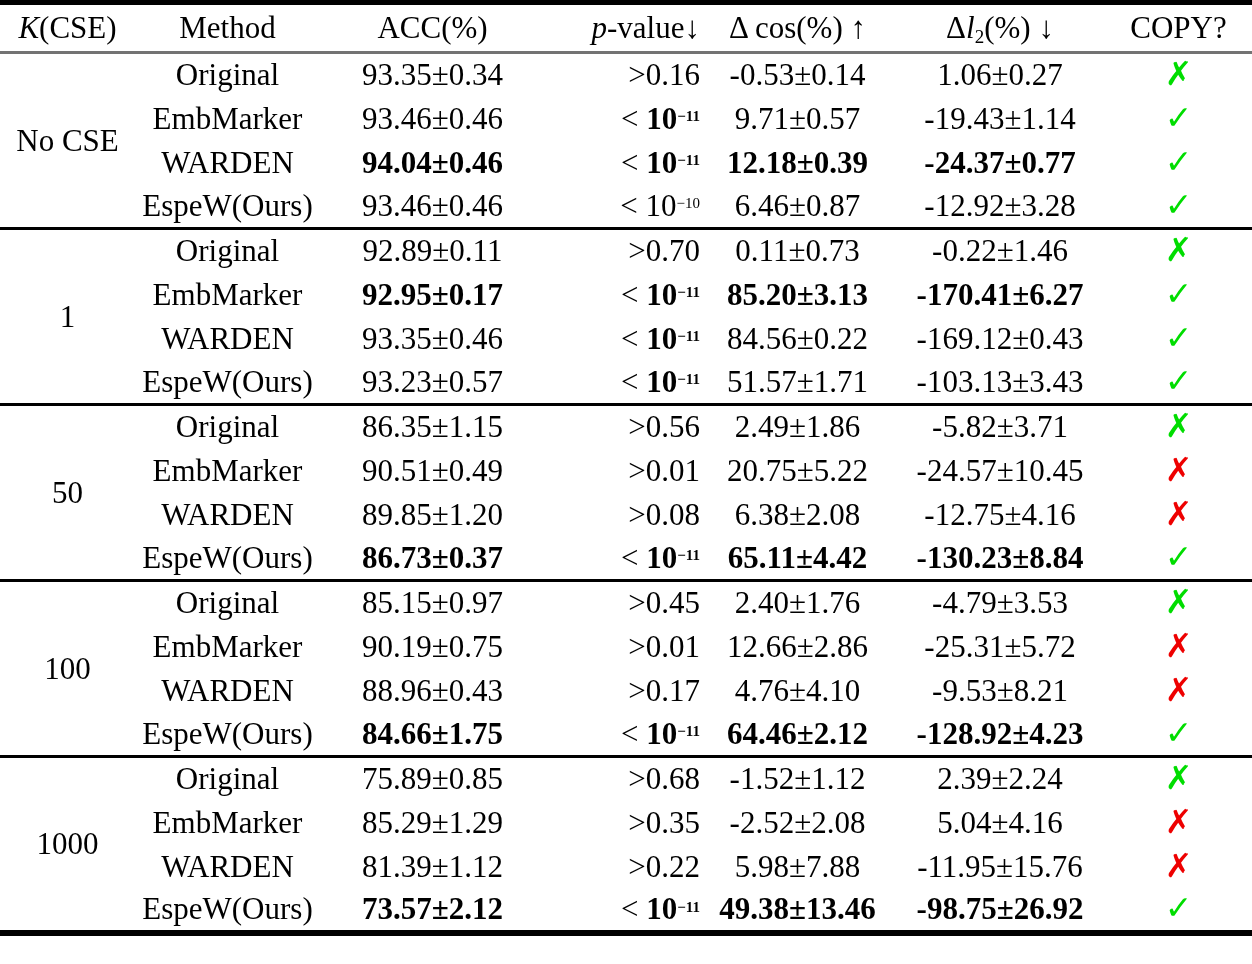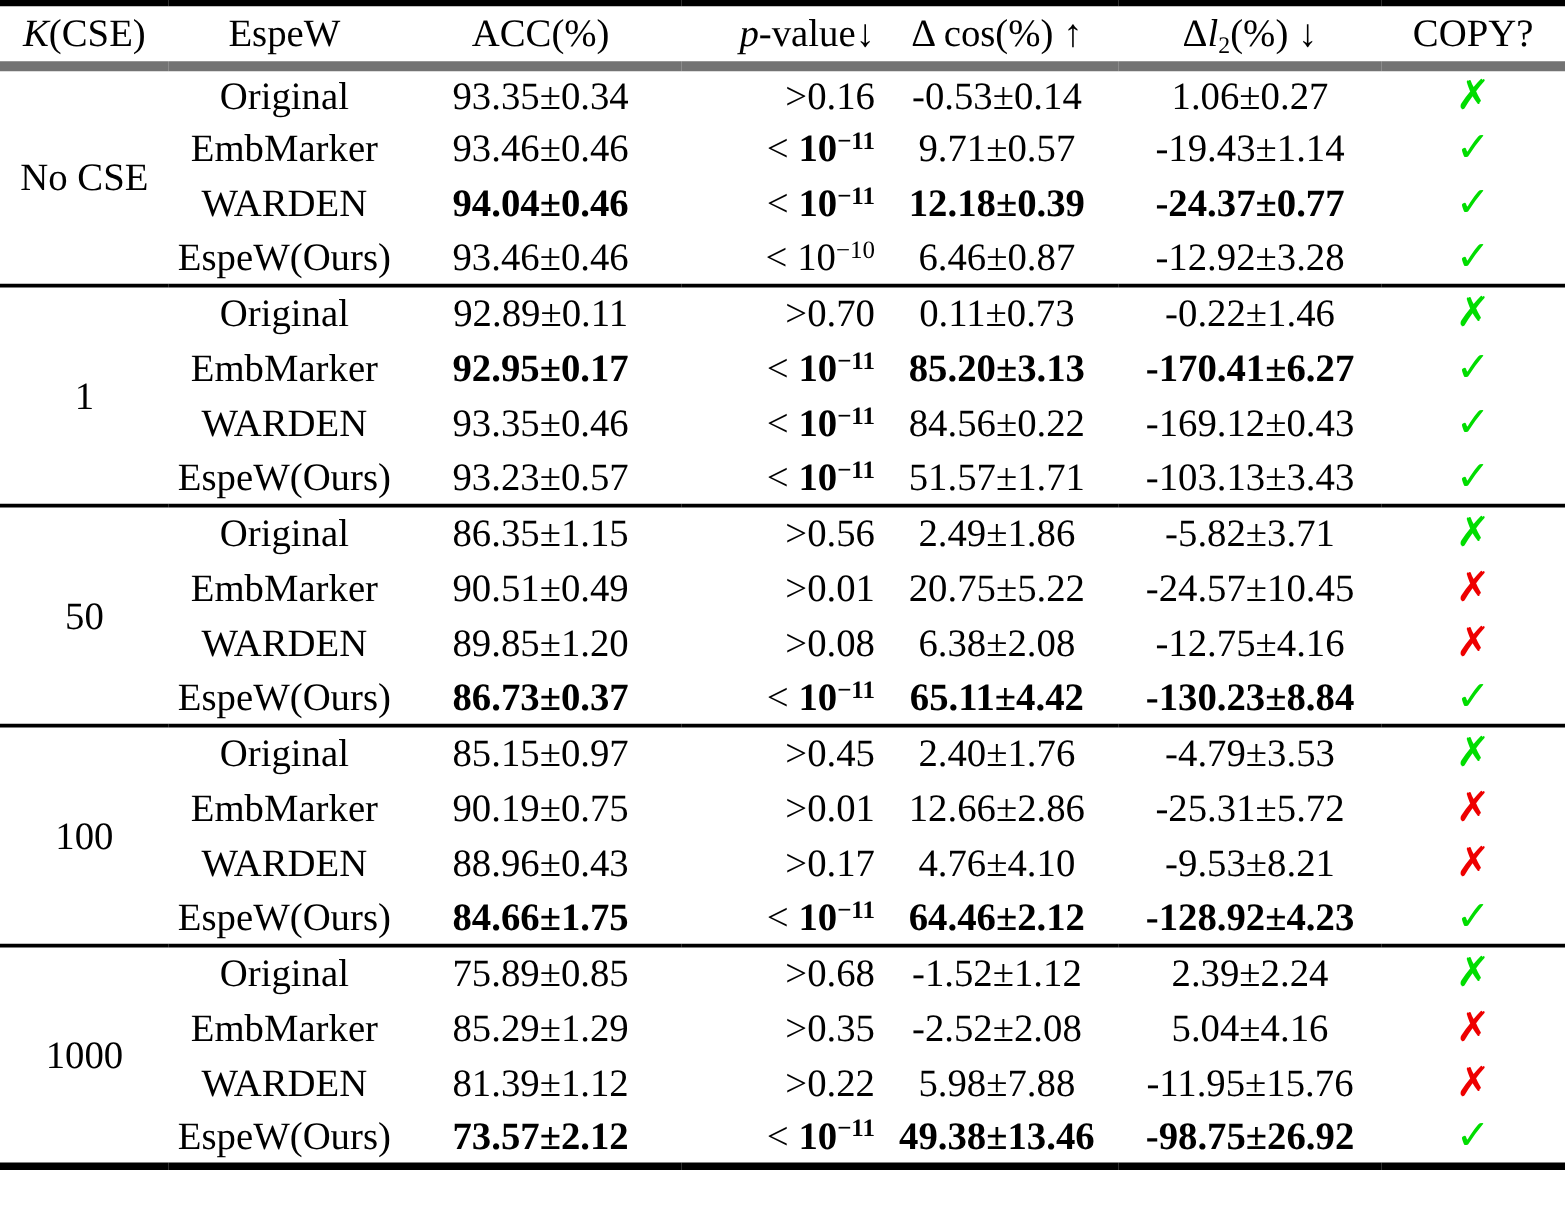--- a/index.html
+++ b/index.html
@@ -2,30 +2,30 @@
 <html style="--green: #00DD00; --red: #EE0000;"><head>
 <meta charset="utf-8">
 <style>
   html,body{margin:0;padding:0;background:#ffffff;}
   body{width:1252px;height:964px;overflow:hidden;}
   table{
     border-collapse:collapse;table-layout:fixed;width:1252px;
     font-family:"Liberation Serif","DejaVu Serif",serif;
     font-size:31px;color:#000;
   }
-  thead{border-top:5px solid #000;border-bottom:8px solid #737373;}
+  thead{border-top:5px solid #000;border-bottom:3px solid #737373;}
   thead tr{height:50px;}
   tbody{border-bottom:3px solid #000;}
   tbody:last-of-type{border-bottom:6px solid #000;}
   tbody tr{height:44px;}
   th,td{padding:0;text-align:center;vertical-align:middle;font-weight:normal;white-space:nowrap;}
   th.p,td.p{text-align:right;padding-left:14px;}
   .b{font-weight:bold;}
   .it{font-style:italic;}
-  sup{font-size:20px;line-height:0;vertical-align:baseline;position:relative;top:-0.5em;}
+  sup{font-size:15px;line-height:0;vertical-align:baseline;position:relative;top:-0.5em;}
   sub{font-size:19px;line-height:0;vertical-align:baseline;position:relative;top:0.25em;}
   .mark{font-family:"DejaVu Sans",sans-serif;font-weight:bold;font-size:33px;line-height:1;}
   .green{color:var(--green,#00DD00);}
   .red{color:var(--red,#EE0000);}
 </style>
 </head>
 <body>
 
 <table>
   <colgroup>
@@ -33,21 +33,21 @@
       <col style="width:185px">
       <col style="width:225px">
     <col style="width:155px">
       <col style="width:195px">
       <col style="width:210px">
     <col style="width:147px">
   </colgroup>
   <thead>
     <tr>
       <th><span class="it">K</span><span>(CSE)</span></th>
-      <th>EspeW</th>
+      <th>Method</th>
       <th>ACC(%)</th>
       <th class="p"><span class="it">p</span><span>-value↓</span></th>
       <th>Δ cos(%) ↑</th>
       <th><span>Δ</span><span class="it">l</span><sub>2</sub><span>(%) ↓</span></th>
       <th>COPY?</th>
     </tr>
   </thead>
 
   <tbody>
     <tr>

